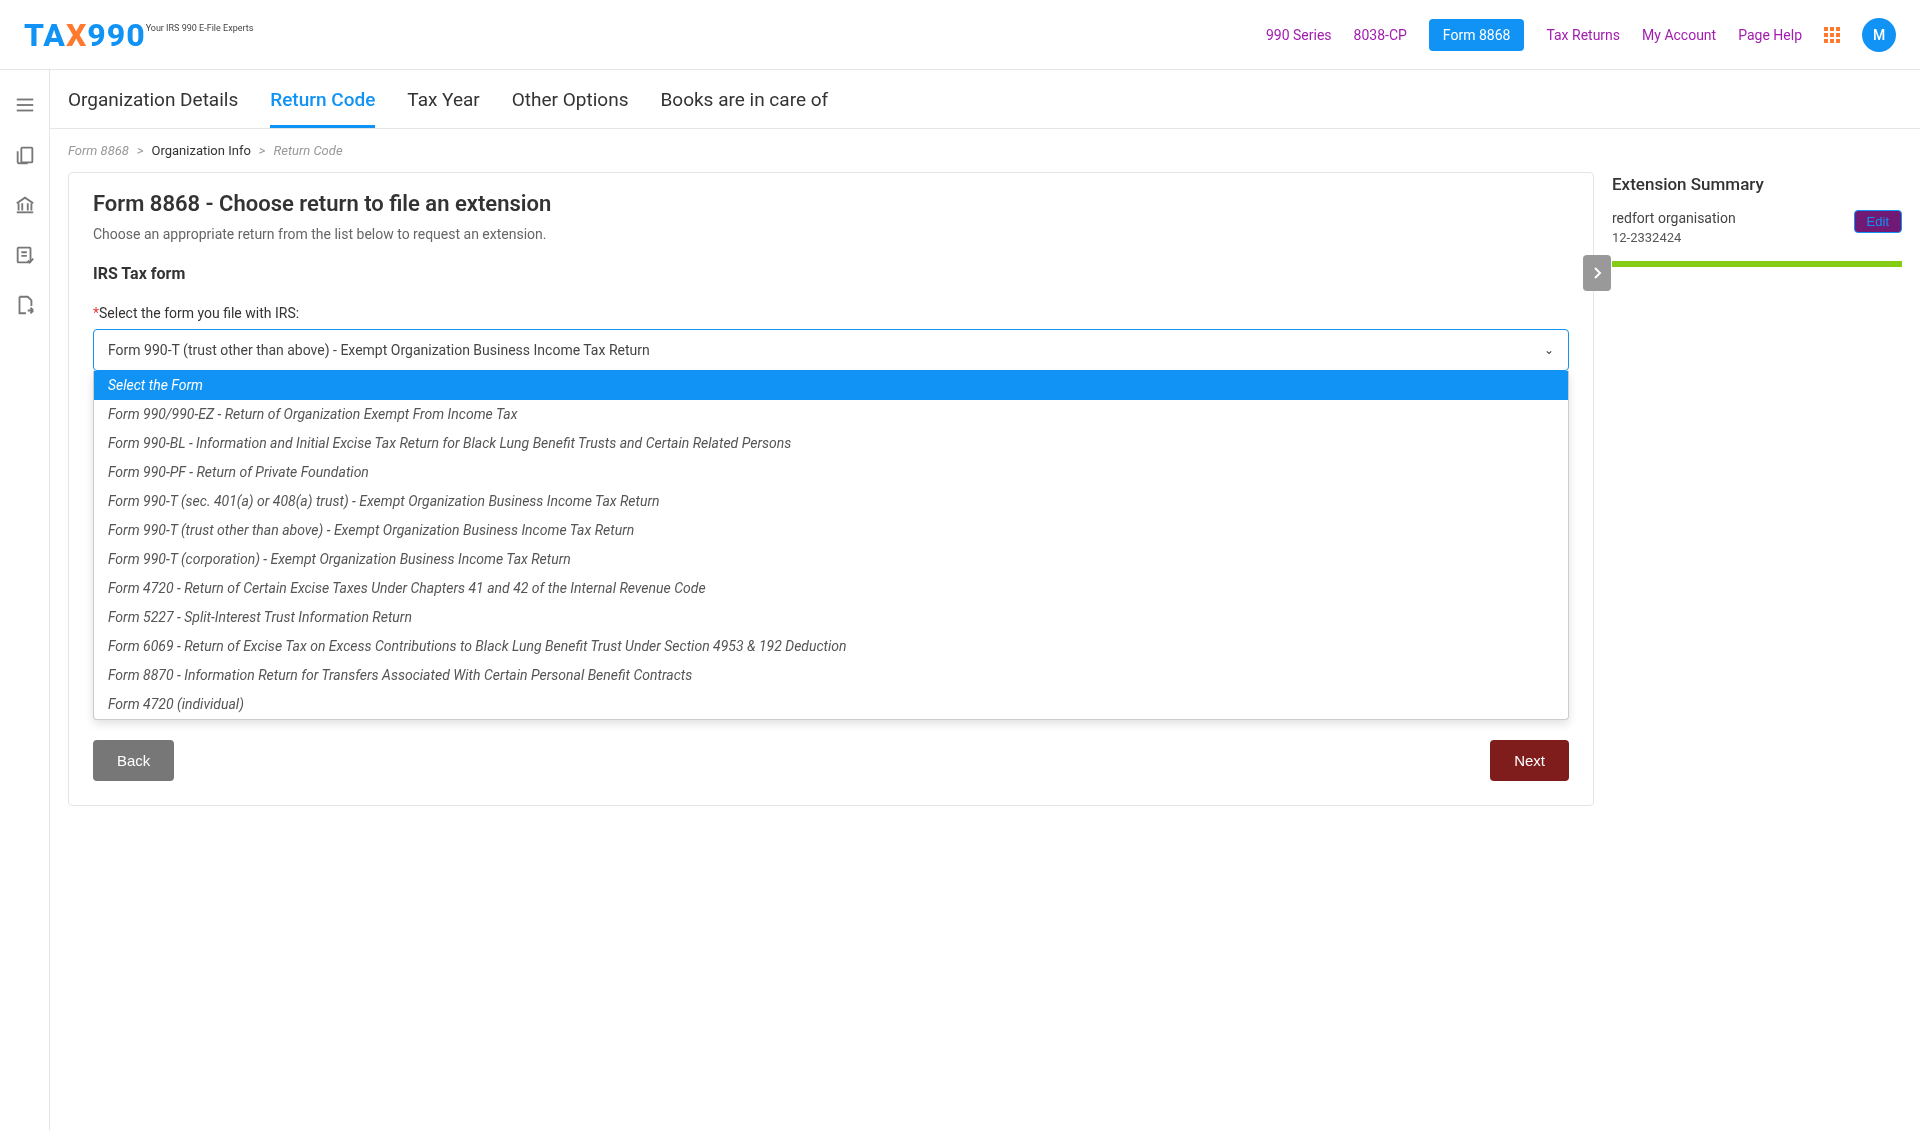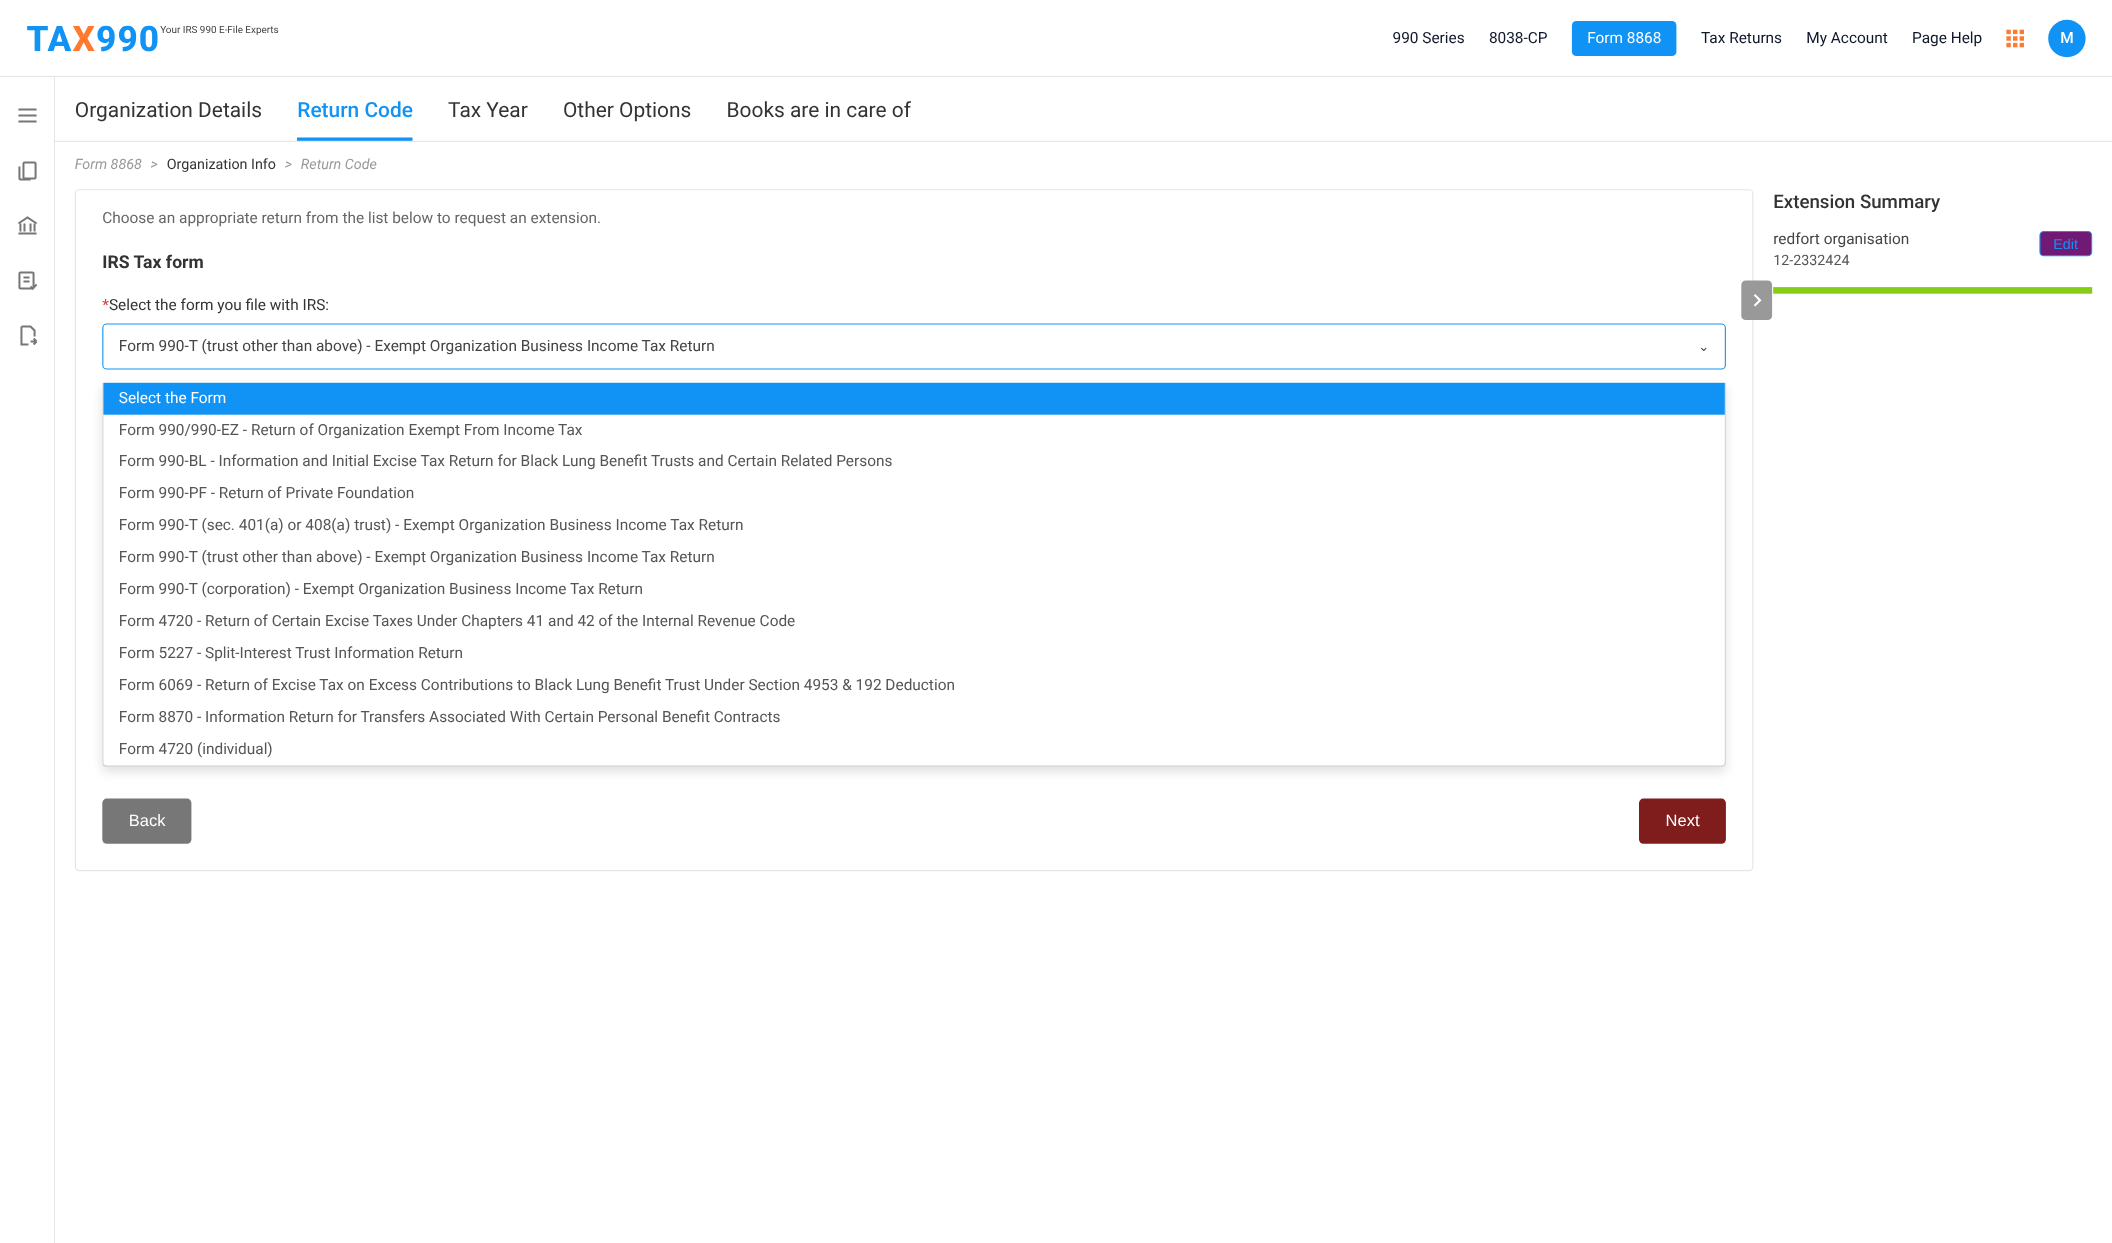--- a/index.html
+++ b/index.html
@@ -35,21 +35,21 @@
   color: #444;
   margin-top: 4px;
 }
 .top-nav {
   margin-left: auto;
   display: flex;
   align-items: center;
   gap: 22px;
 }
 .top-nav a {
-  color: #0f172a;
+  color: #a21caf;
   text-decoration: none;
   font-size: 14px;
   cursor: pointer;
 }
 .top-nav .active {
   background: #1193f5;
   color: #fff;
   padding: 8px 14px;
   border-radius: 4px;
 }
@@ -174,21 +174,22 @@
 }
 .chev-down {
   font-size: 12px;
 }
 .dropdown-list {
   border: 1px solid #ccc;
   border-top: none;
   border-radius: 0 0 4px 4px;
   box-shadow: 0 4px 10px rgba(0,0,0,0.12);
   background: #fff;
-  margin-top: 12px;
+  margin-top: 0;
+  font-style: italic;
 }
 .dropdown-list .opt {
   padding: 4px 14px;
   font-size: 14px;
   color: #555;
   cursor: pointer;
   line-height: 1.5;
 }
 .dropdown-list .opt.highlight {
   background: #1193f5;
@@ -329,20 +330,21 @@
       <span>Return Code</span>
     </div>
 
     <div class="content-wrap">
       <div class="content-card">
         <div class="expand-handle">
           <svg width="10" height="14" viewBox="0 0 10 14" fill="none" stroke="currentColor" stroke-width="2">
               <path d="M3 2l5 5-5 5"></path>
             </svg>
         </div>
+        <h2 class="card-title">Form 8868 - Choose return to file an extension</h2>
         <p class="card-desc">Choose an appropriate return from the list below to request an extension.</p>
         <div class="section-label">IRS Tax form</div>
         <div class="field-label">
           <span class="req">*</span><span>Select the form you file with IRS:</span>
         </div>
         <div class="select-box">
           <span>Form 990-T (trust other than above) - Exempt Organization Business Income Tax Return</span>
           <span class="chev-down">⌄</span>
         </div>
         <div class="dropdown-list">

